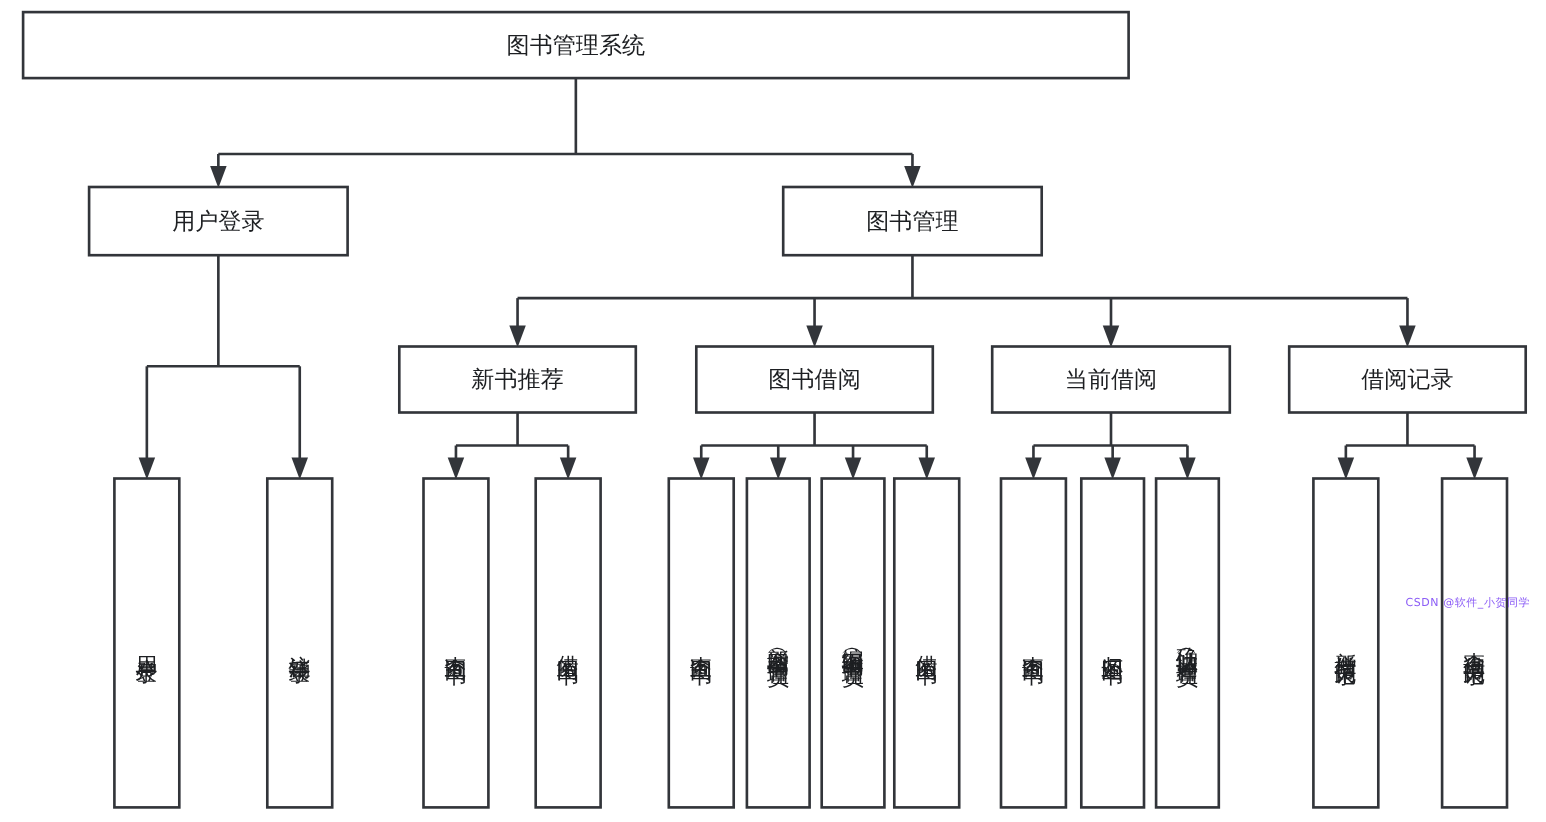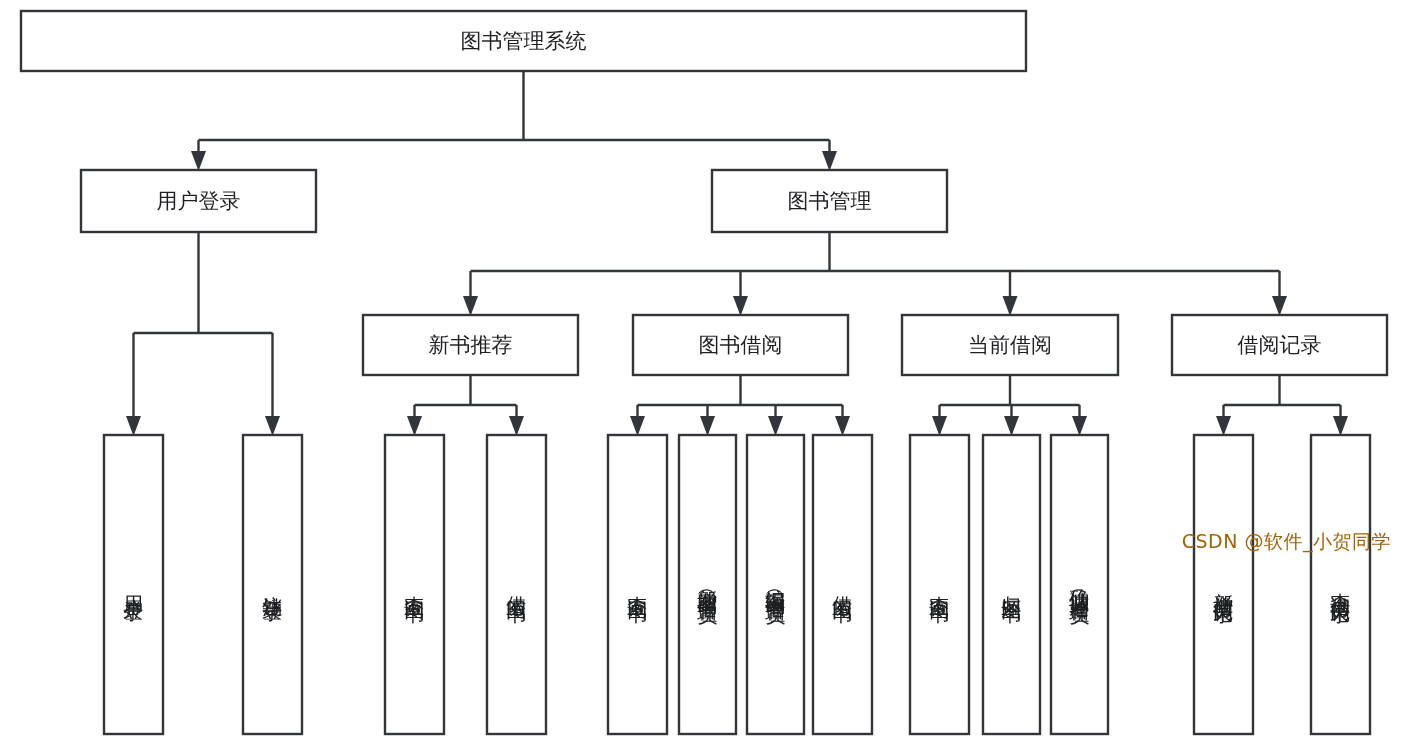--- a/index.html
+++ b/index.html
@@ -67,22 +67,22 @@
     letter-spacing: 2.5px;
     color: #1d1f22;
     white-space: nowrap;
     text-align: center;
   }
   .watermark {
     position: absolute;
     right: 14px;
     bottom: 6px;
     font-family: "DejaVu Sans", "Liberation Sans", sans-serif;
-    font-size: 19px;
-    color: #a16207;
+    font-size: 10px;
+    color: #8b5cf6;
     letter-spacing: 0.5px;
     white-space: nowrap;
     user-select: none;
   }
 </style>
 </head>
 <body>
 
 <div id="diagram-root">
   <svg id="tree-svg" viewBox="0 0 1405 747" xmlns="http://www.w3.org/2000/svg">

